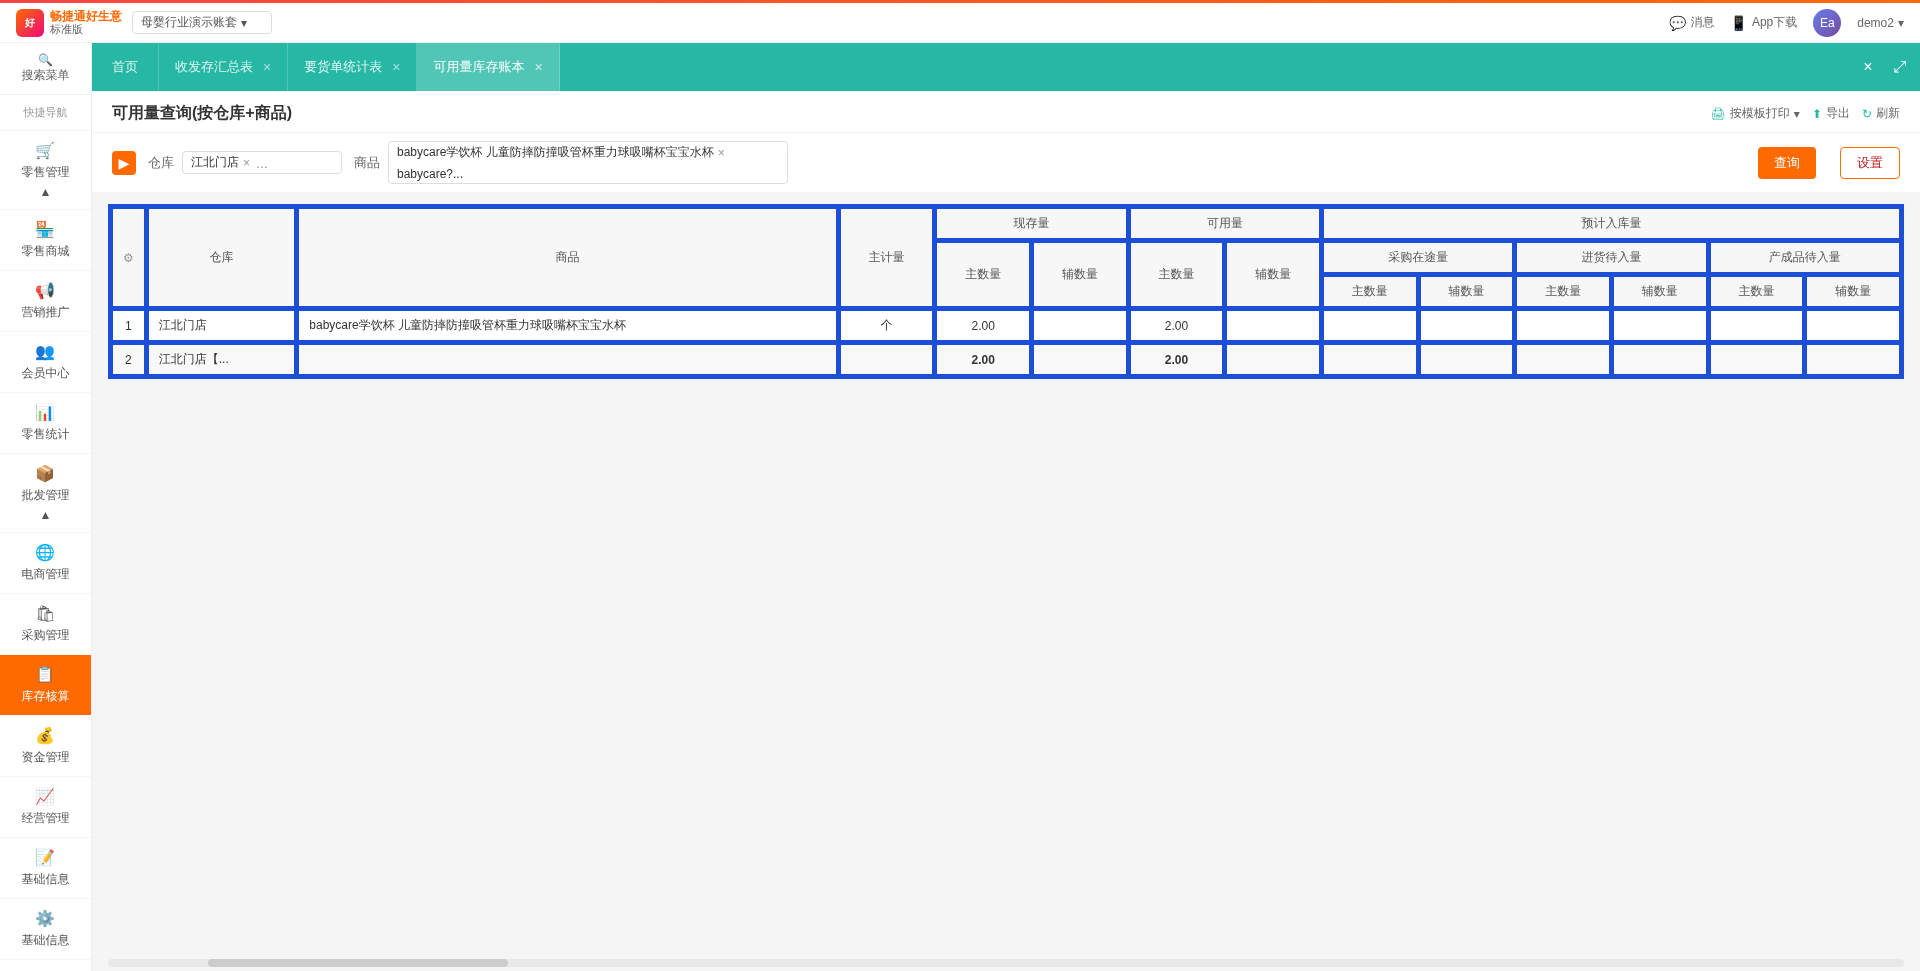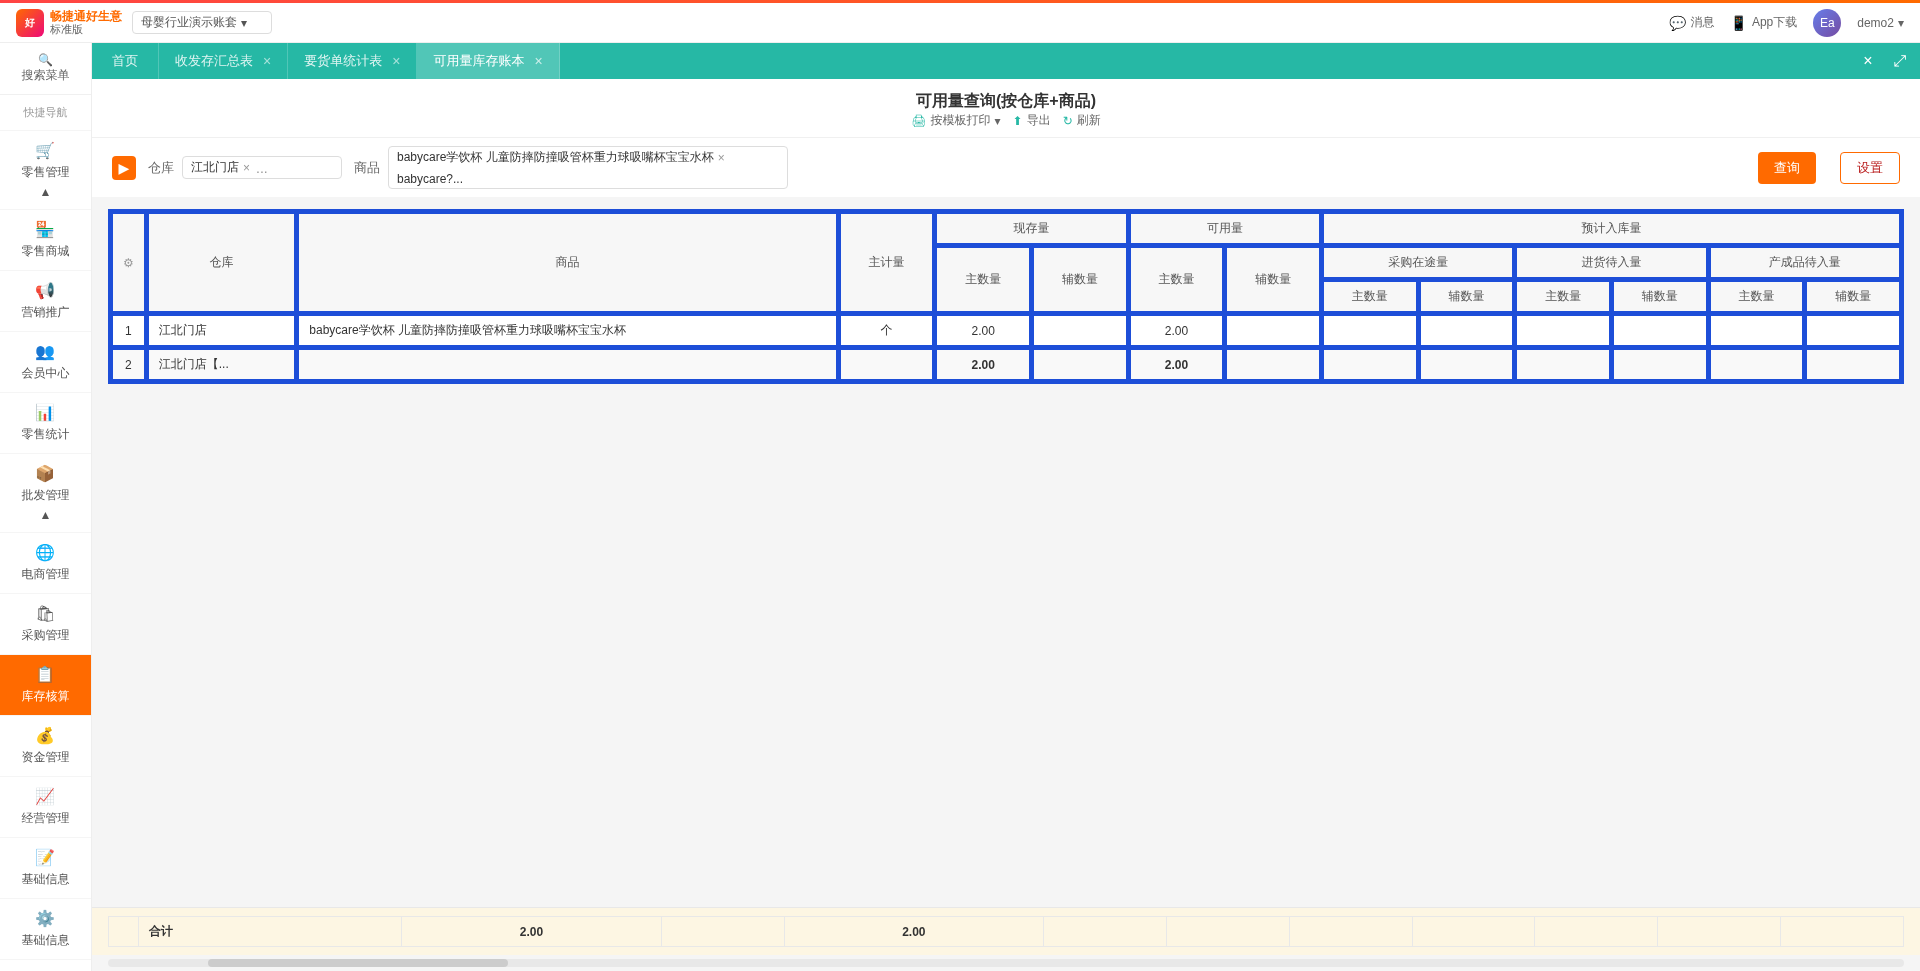--- a/index.html
+++ b/index.html
@@ -126,21 +126,21 @@
     
     .content-area {
       flex: 1;
       display: flex;
       flex-direction: column;
       overflow: hidden;
     }
 
     
     .tab-bar {
-      height: 36px;
+      height: 48px;
       background: #26b8a5;
       display: flex;
       align-items: stretch;
       flex-shrink: 0;
     }
     .tab-item {
       display: flex;
       align-items: center;
       padding: 0 16px;
       font-size: 13px;
@@ -181,21 +181,20 @@
     }
 
     
     .page-header {
       background: #fff;
       padding: 12px 20px 8px;
       display: flex;
       align-items: center;
       justify-content: space-between;
       flex-shrink: 0;
-      flex-direction: column;
     }
     .page-title {
       font-size: 16px;
       font-weight: 600;
       color: #333;
     }
     .page-header-actions {
       display: flex;
       align-items: center;
       gap: 12px;
@@ -602,40 +601,20 @@
               <td></td>
               <td></td>
               <td></td>
               <td></td>
               <td></td>
             </tr>
           </tbody>
         </table>
       </div>
 
-      <div class="table-footer">
-        <table style="width:100%;border-collapse:collapse;font-size:12px;">
-          <tbody>
-              <tr>
-            <td style="width:30px;border:1px solid #e8e8e8;padding:6px 10px;"></td>
-            <td style="border:1px solid #e8e8e8;padding:6px 10px;font-weight:600;" colspan="3">合计</td>
-            <td style="border:1px solid #e8e8e8;padding:6px 10px;text-align:center;font-weight:600;">2.00</td>
-            <td style="border:1px solid #e8e8e8;padding:6px 10px;"></td>
-            <td style="border:1px solid #e8e8e8;padding:6px 10px;text-align:center;font-weight:600;">2.00</td>
-            <td style="border:1px solid #e8e8e8;padding:6px 10px;"></td>
-            <td style="border:1px solid #e8e8e8;padding:6px 10px;"></td>
-            <td style="border:1px solid #e8e8e8;padding:6px 10px;"></td>
-            <td style="border:1px solid #e8e8e8;padding:6px 10px;"></td>
-            <td style="border:1px solid #e8e8e8;padding:6px 10px;"></td>
-            <td style="border:1px solid #e8e8e8;padding:6px 10px;"></td>
-            <td style="border:1px solid #e8e8e8;padding:6px 10px;"></td>
-          </tr>
-        </tbody>
-          </table>
-      </div>
 
       <div class="scroll-bar-area">
         <div class="scroll-track">
           <div class="scroll-thumb"></div>
         </div>
       </div>
 
     </div>
   </div>
 </div>

